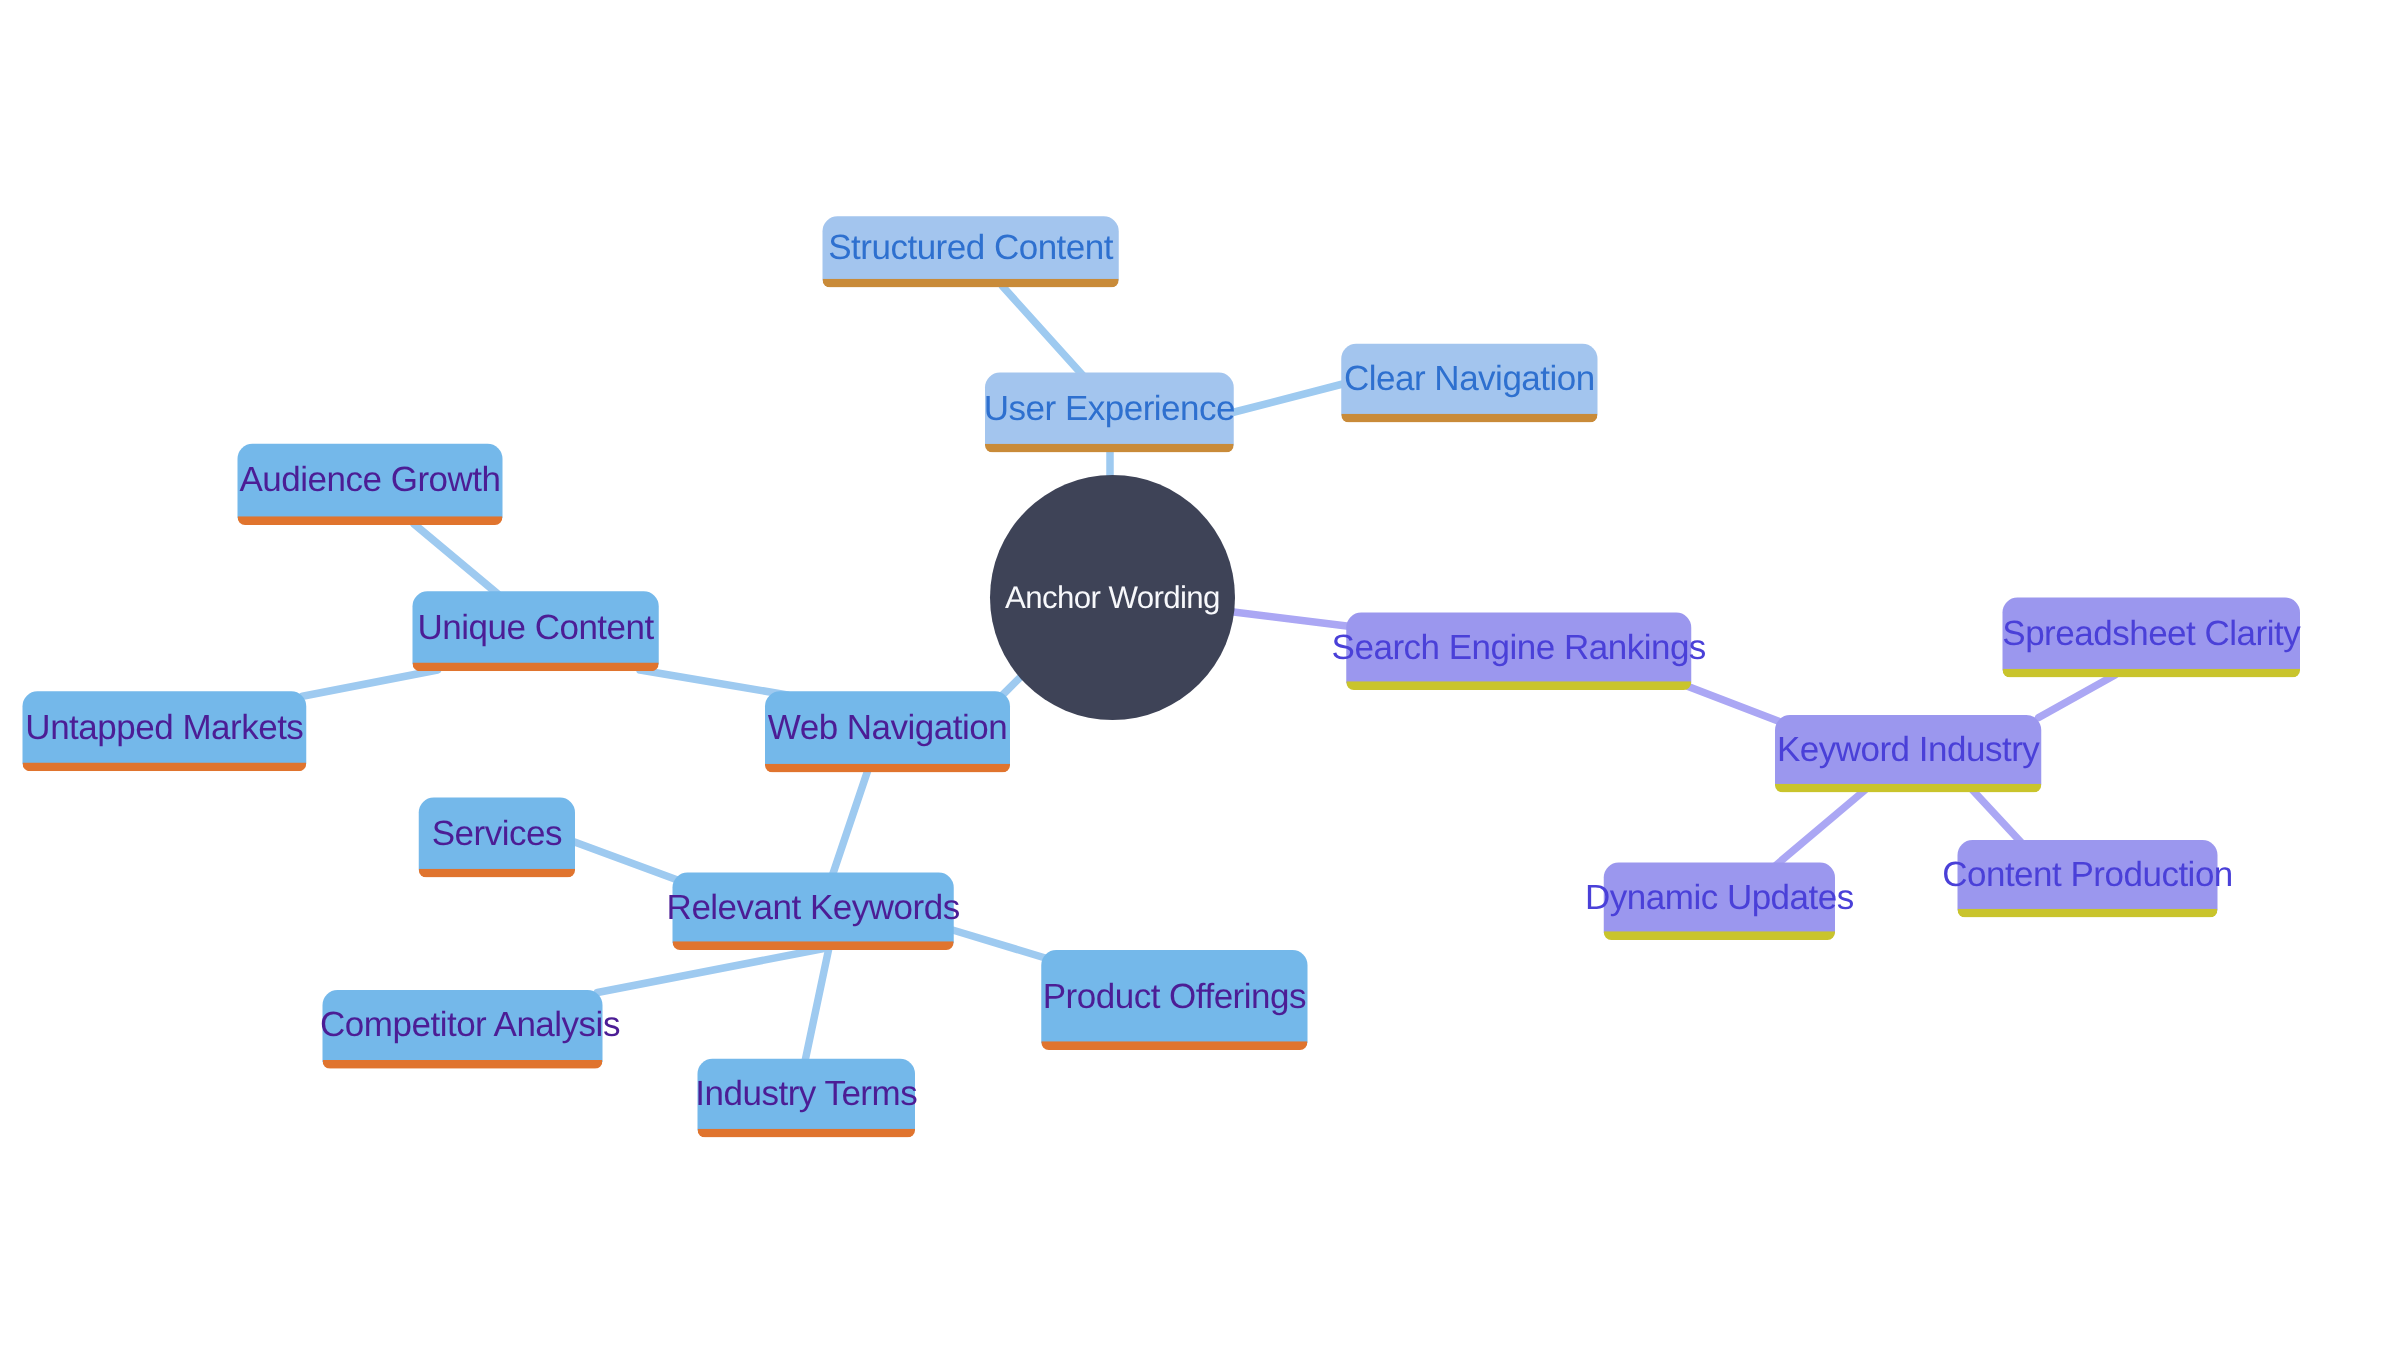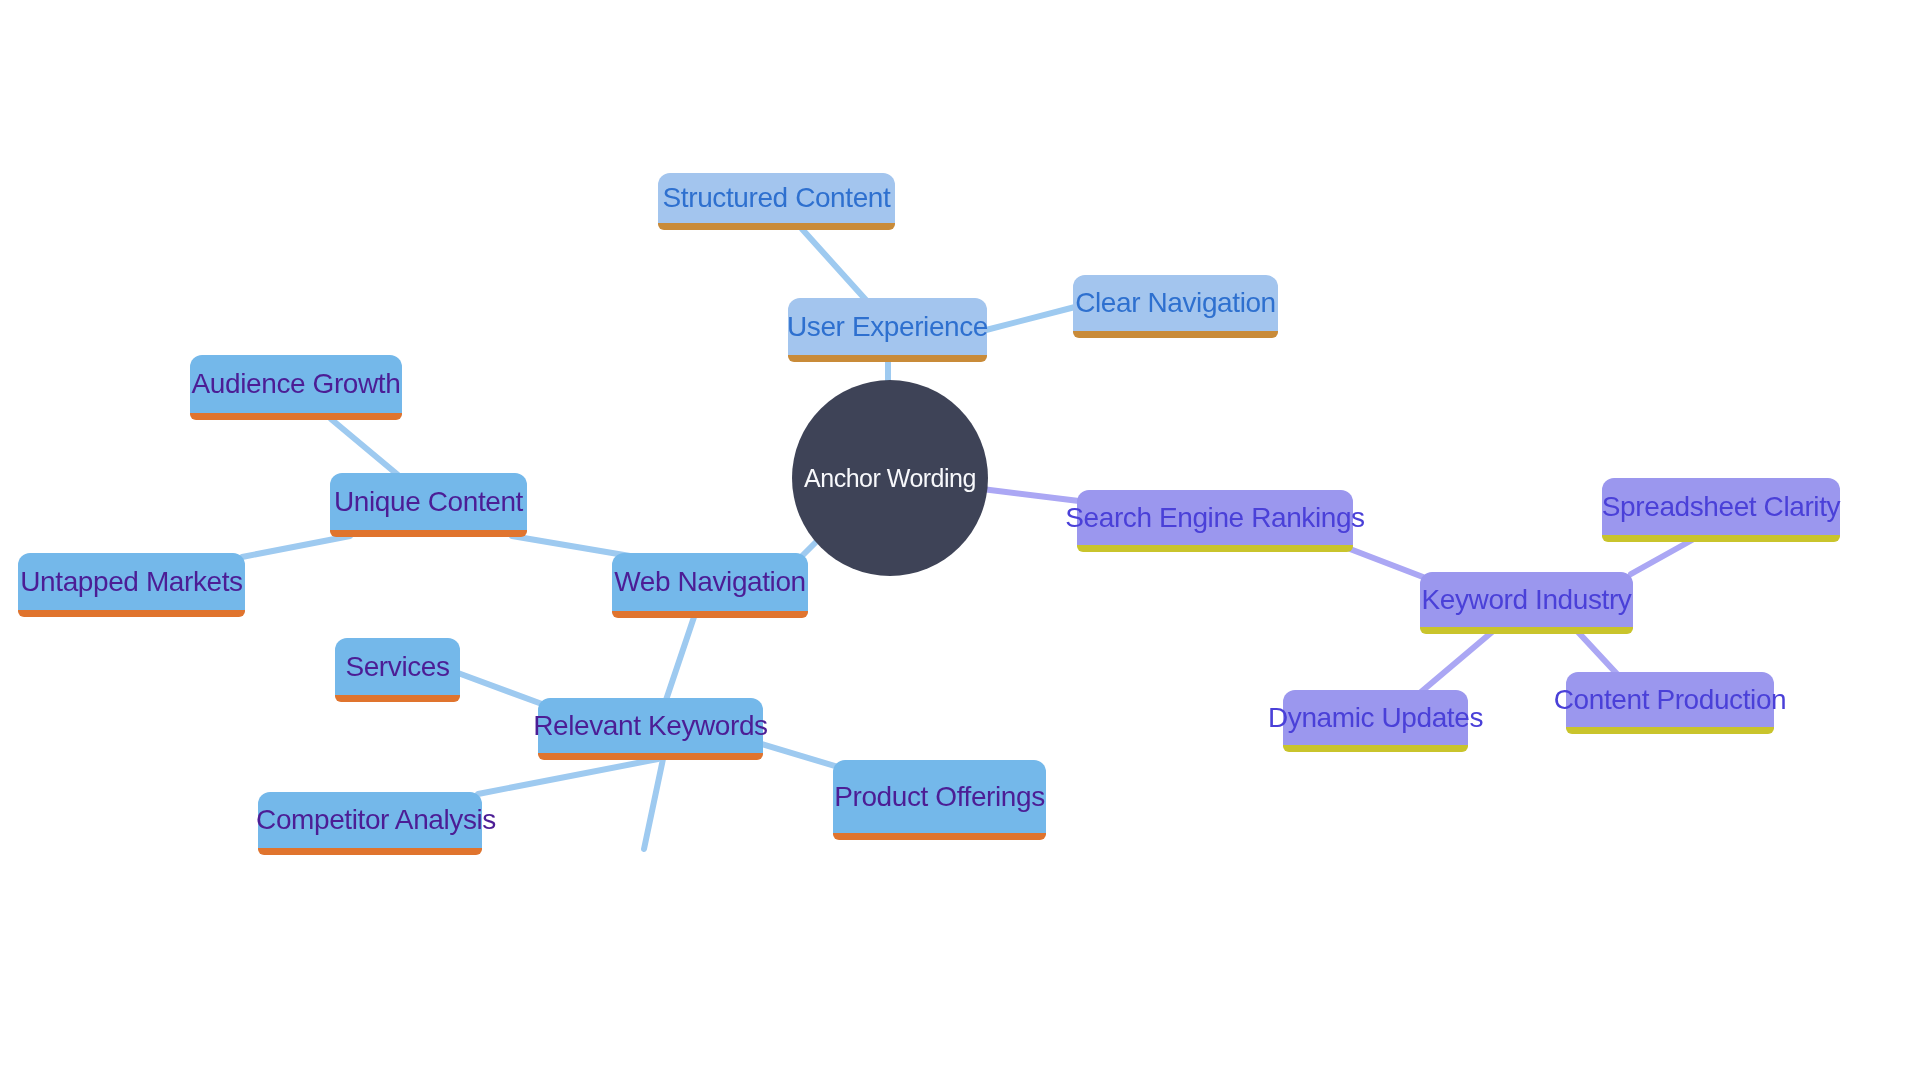--- a/index.html
+++ b/index.html
@@ -134,20 +134,23 @@
   </div>
 
   <div class="node branch-web" style="left:538px; top:698px; width:225px; height:62px;">
     <span class="node-label">Relevant Keywords</span>
   </div>
 
   <div class="node branch-web" style="left:258px; top:792px; width:224px; height:63px;padding-left:12px;">
     <span class="node-label">Competitor Analysis</span>
   </div>
 
+  <div class="node branch-web" style="left:558px; top:847px; width:174px; height:63px;">
+    <span class="node-label">Industry Terms</span>
+  </div>
 
   <div class="node branch-web" style="left:833px; top:760px; width:213px; height:80px;">
     <span class="node-label">Product Offerings</span>
   </div>
 
   <div class="node branch-seo" style="left:1077px; top:490px; width:276px; height:62px;">
     <span class="node-label">Search Engine Rankings</span>
   </div>
 
   <div class="node branch-seo" style="left:1420px; top:572px; width:213px; height:62px;">

